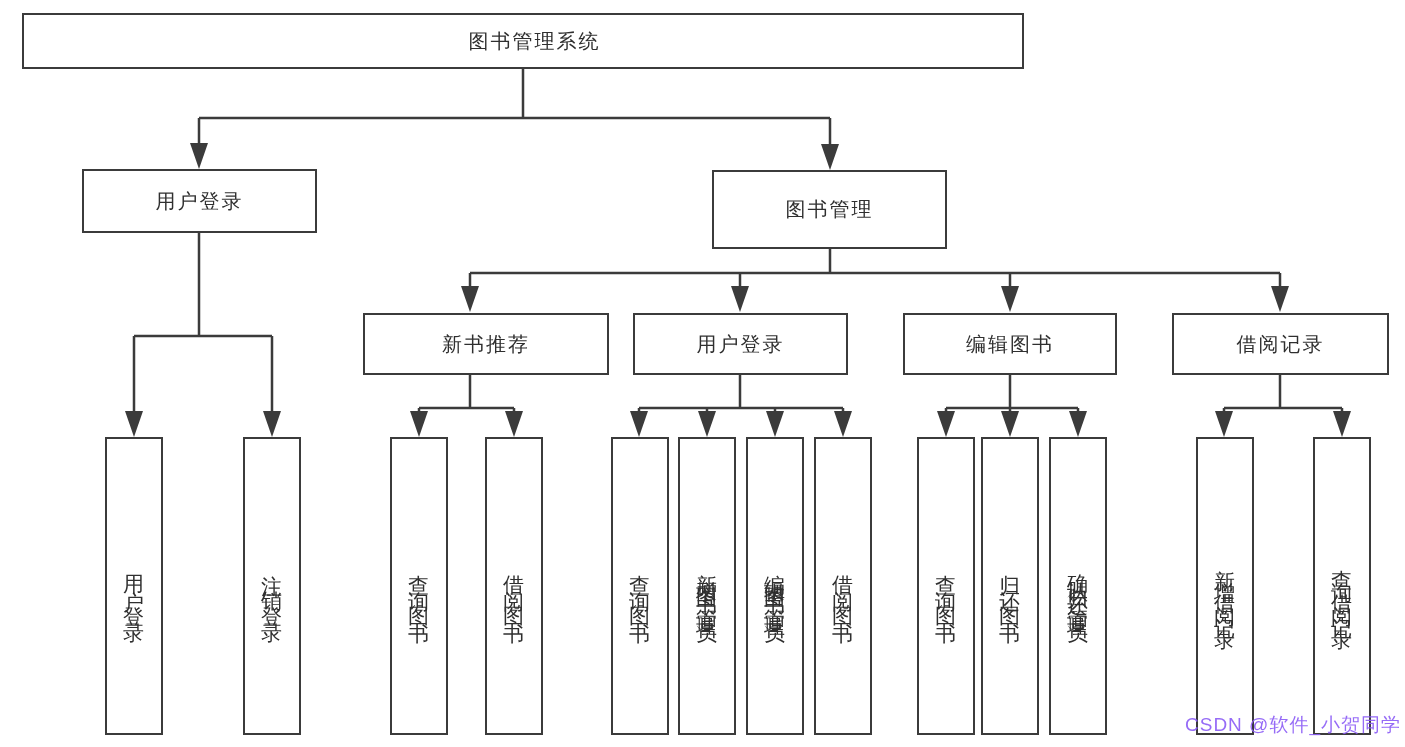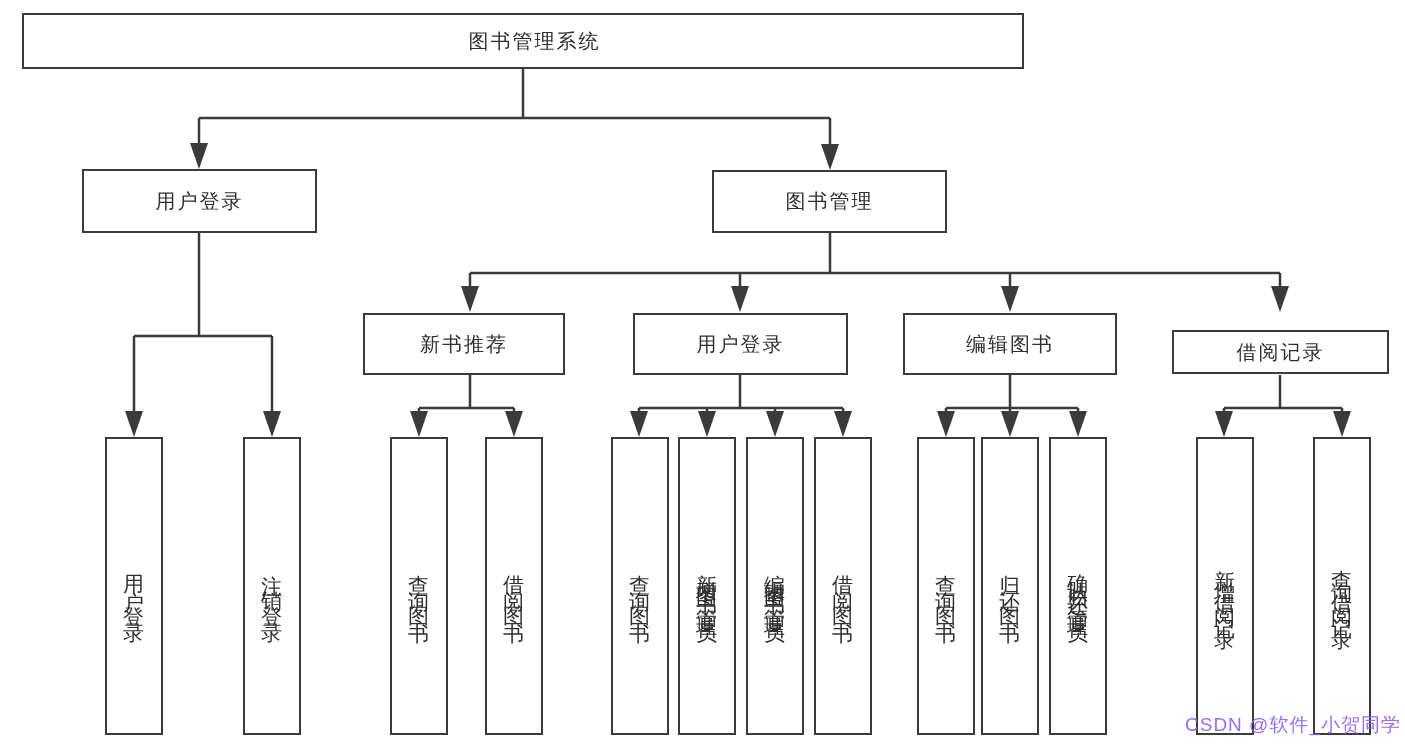--- a/index.html
+++ b/index.html
@@ -91,34 +91,34 @@
     </g>
   </svg>
 
   <div class="box h" style="left:22px; top:13px; width:1002px; height:56px;padding-left:23px;">
     <span>图书管理系统</span>
   </div>
 
   <div class="box h" style="left:82px; top:169px; width:235px; height:64px;">
     <span>用户登录</span>
   </div>
-  <div class="box h" style="left:712px; top:170px; width:235px; height:63px;">
+  <div class="box h" style="left:712px; top:170px; width:235px; height:79px;">
     <span>图书管理</span>
   </div>
 
-  <div class="box h" style="left:363px; top:313px; width:202px; height:62px;">
+  <div class="box h" style="left:363px; top:313px; width:246px; height:62px;">
     <span>新书推荐</span>
   </div>
   <div class="box h" style="left:633px; top:313px; width:215px; height:62px;">
     <span>用户登录</span>
   </div>
   <div class="box h" style="left:903px; top:313px; width:214px; height:62px;">
     <span>编辑图书</span>
   </div>
-  <div class="box h" style="left:1172px; top:330px; width:217px; height:44px;">
+  <div class="box h" style="left:1172px; top:313px; width:217px; height:62px;">
     <span>借阅记录</span>
   </div>
 
   <div class="box v" style="left:105px; top:437px; width:58px; height:298px;">
     <span class="short">用户登录</span>
   </div>
   <div class="box v" style="left:243px; top:437px; width:58px; height:298px;">
     <span class="short">注销登录</span>
   </div>
 

